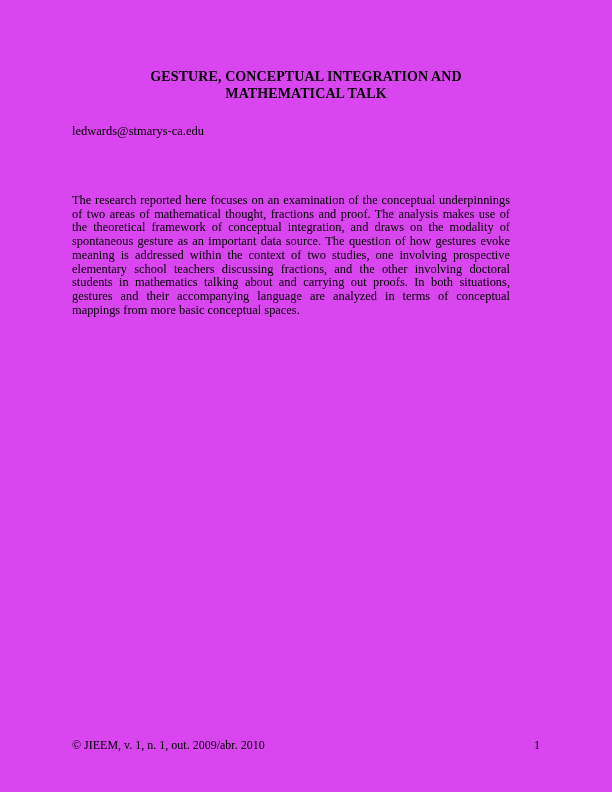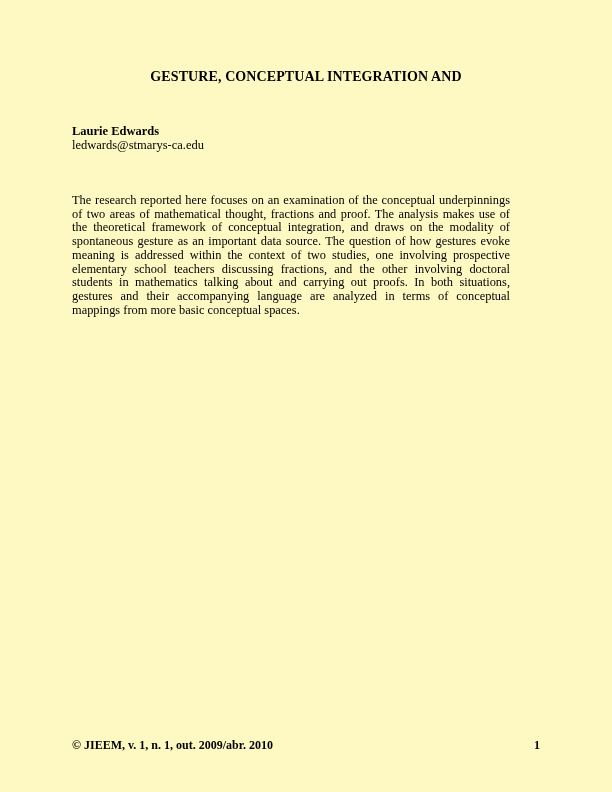--- a/index.html
+++ b/index.html
@@ -4,21 +4,21 @@
 <style>
   html, body {
     margin: 0;
     padding: 0;
     background: #ffffff;
   }
   .page {
     position: relative;
     width: 612px;
     height: 792px;
-    background: #fef9c3;
+    background: #d946ef;
     color: #000000;
     font-family: "Liberation Serif", "DejaVu Serif", serif;
     overflow: hidden;
   }
   .title-block {
     position: absolute;
     left: 72px;
     right: 72px;
     top: 68px;
     text-align: center;
@@ -55,34 +55,33 @@
   .footer {
     position: absolute;
     left: 72px;
     right: 72px;
     top: 738px;
     font-size: 12px;
     line-height: 14px;
     display: flex;
     justify-content: space-between;
     align-items: baseline;
-    font-weight: bold;
   }
 </style>
 </head>
 <body>
 
 <div class="page">
 
   <div class="title-block">
     <span class="title-line">GESTURE, CONCEPTUAL INTEGRATION AND</span>
+    <span class="title-line">MATHEMATICAL TALK</span>
   </div>
 
   <div class="author-block">
-    <span class="author-line author-name">Laurie Edwards</span>
     <span class="author-line">ledwards@stmarys-ca.edu</span>
   </div>
 
   <div class="abstract-block">The research reported here focuses on an examination of the conceptual underpinnings of two areas of mathematical thought, fractions and proof. The analysis makes use of the theoretical framework of conceptual integration, and draws on the modality of spontaneous gesture as an important data source. The question of how gestures evoke meaning is addressed within the context of two studies, one involving prospective elementary school teachers discussing fractions, and the other involving doctoral students in mathematics talking about and carrying out proofs. In both situations, gestures and their accompanying language are analyzed in terms of conceptual mappings from more basic conceptual spaces.</div>
 
   <div class="footer">
     <span>© JIEEM, v. 1, n. 1, out. 2009/abr. 2010</span>
     <span>1</span>
   </div>
 

